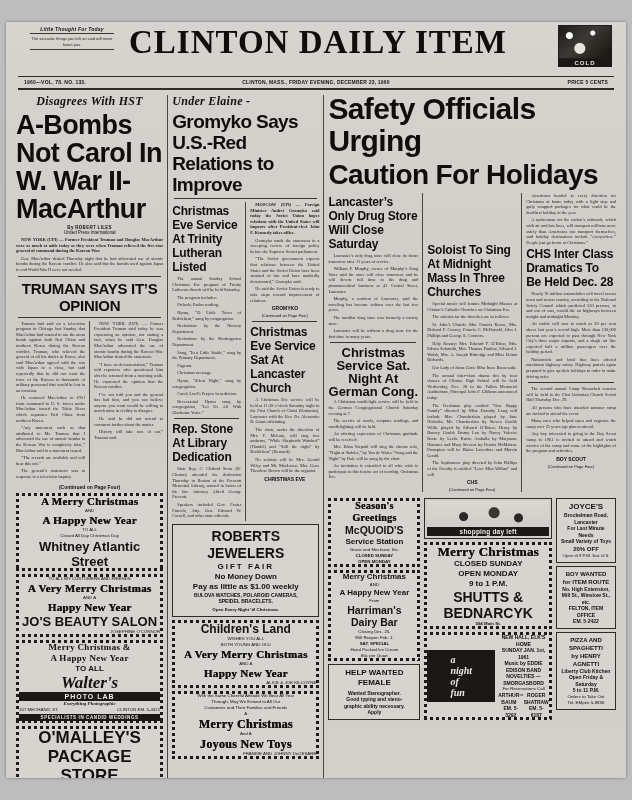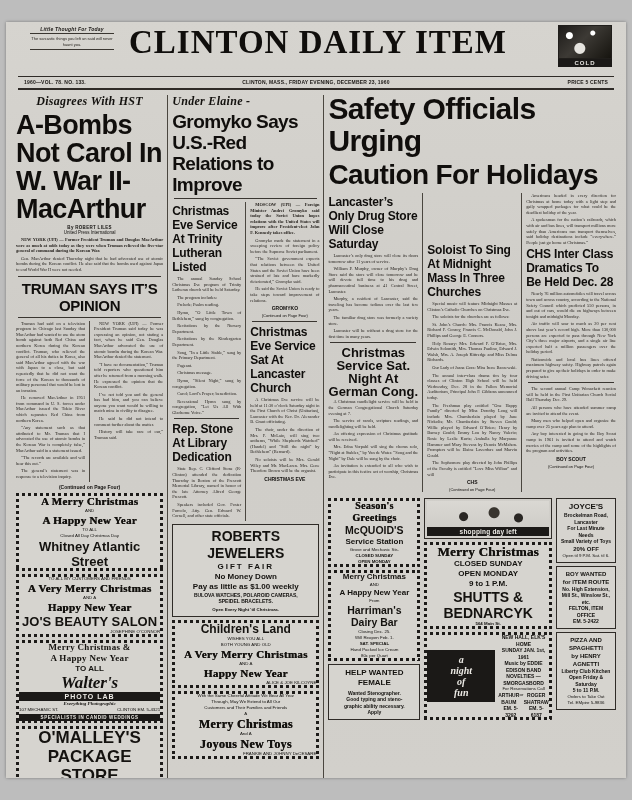--- a/index.html
+++ b/index.html
@@ -90,21 +90,21 @@
   .shop-art{height:26px;background:
       radial-gradient(circle at 30% 60%,#2a2724 0 4px,transparent 5px),
       radial-gradient(circle at 55% 45%,#39352f 0 5px,transparent 6px),
       radial-gradient(circle at 75% 65%,#2a2724 0 4px,transparent 5px),
       linear-gradient(180deg,#dad8d3,#cfcdc8);}
   .shop-cap{background:#1b1917;color:#eceae5;font-family:"Liberation Sans",sans-serif;font-weight:bold;
       font-size:6.5px;padding:1px 0;letter-spacing:.2px;}
 
   .nightfun{display:inline-block;background:#1b1917;color:#eceae5;font-family:"Liberation Serif",serif;
       font-weight:bold;font-style:italic;font-size:10px;line-height:11px;padding:3px 22px;
-      border:1px solid #1b1917;text-align:center;}
+      border:1px solid #1b1917;text-align:left;}
   .photolab{background:#1b1917;color:#eceae5;font-family:"Liberation Sans",sans-serif;font-weight:bold;
       font-size:7px;letter-spacing:1px;padding:1px 0;}
   .photolab2{background:#1b1917;color:#eceae5;font-family:"Liberation Sans",sans-serif;font-weight:bold;
       font-size:4.5px;letter-spacing:.6px;padding:1px 0;margin-top:1px;}
   .script{font-family:"Liberation Serif",serif;font-style:italic;font-weight:bold;}
   .jump{text-align:center;font-family:"Liberation Sans",sans-serif;font-weight:bold;font-size:5px;
       margin-top:2px;}
 </style>
 </head>
 <body>

